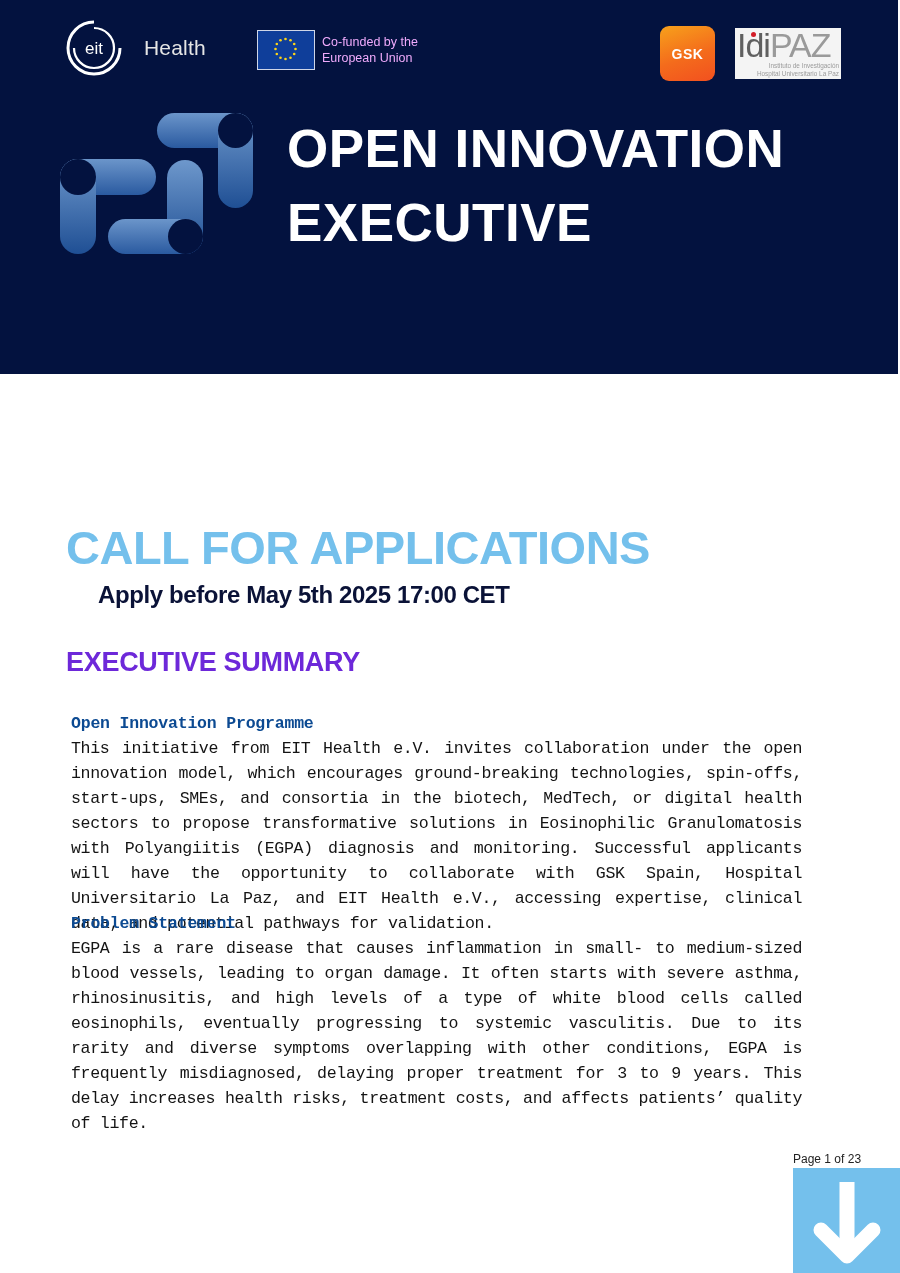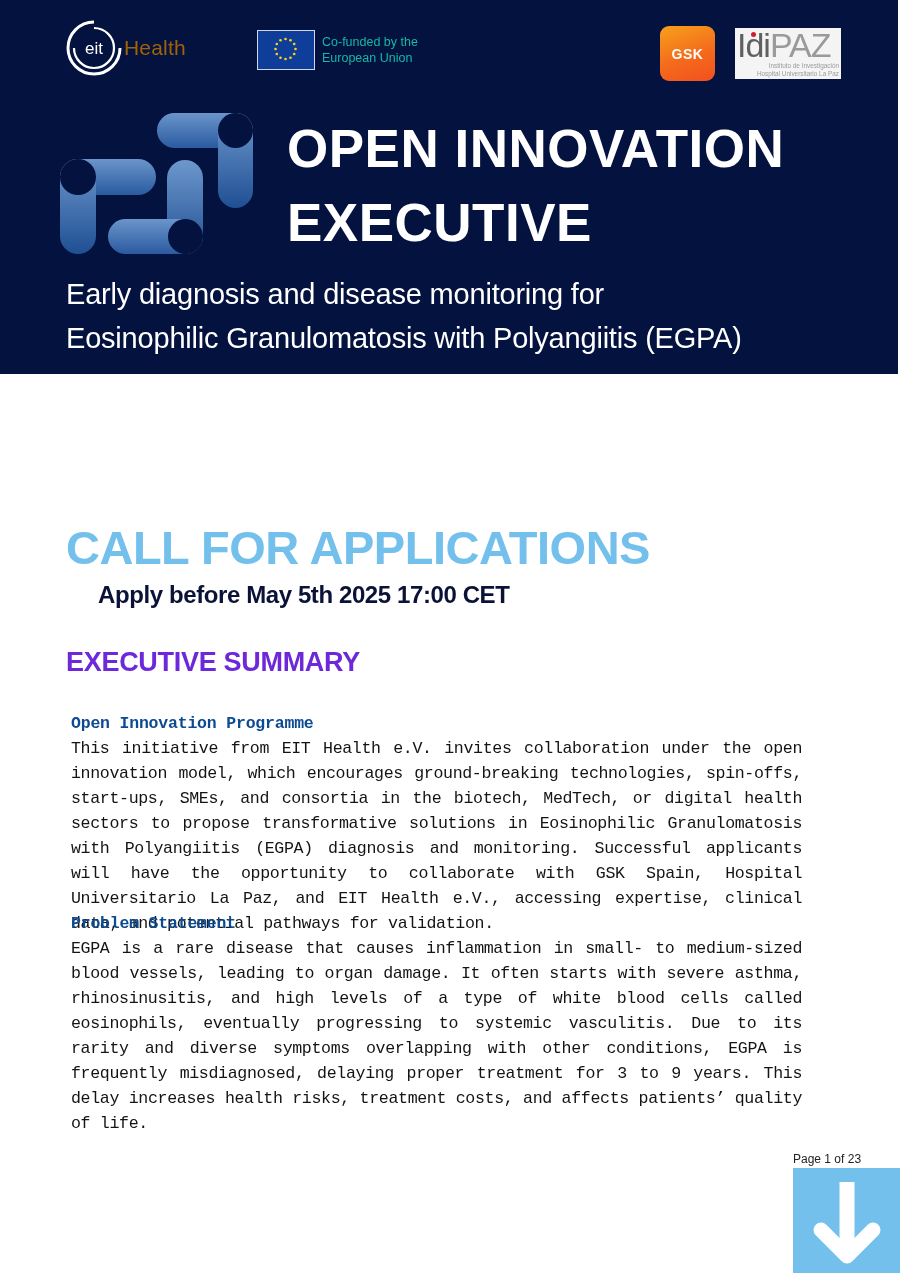--- a/index.html
+++ b/index.html
@@ -7,27 +7,27 @@
   body { position: relative; font-family: "Liberation Sans", sans-serif; color: #111; }
 
   .banner {
     position: absolute; left: 0; top: 0; width: 898px; height: 374px;
     background: #03123f;
   }
   .eit-logo { position: absolute; left: 64px; top: 18px; display: flex; align-items: center; }
   .eit-logo .ring {
     width: 60px; height: 60px; position: relative;
   }
-  .eit-logo .word { color: #a16207; font-size: 21px; margin-left: 0; letter-spacing: 0.2px; }
+  .eit-logo .word { color: #e5e5e5; font-size: 21px; margin-left: 20px; letter-spacing: 0.2px; }
 
   .eu-logo { position: absolute; left: 257px; top: 30px; display: flex; align-items: center; }
   .eu-flag {
     width: 58px; height: 40px; background: #0f3e9a; border: 1.5px solid #cfd6e8; position: relative;
   }
-  .eu-text { color: #14b8a6; font-size: 12.5px; line-height: 16px; margin-left: 7px; }
+  .eu-text { color: #f0abfc; font-size: 12.5px; line-height: 16px; margin-left: 7px; }
 
   .gsk-logo {
     position: absolute; left: 660px; top: 26px; width: 55px; height: 55px; border-radius: 9px;
     background: linear-gradient(160deg, #f7a11b 0%, #f46b1c 55%, #f2501f 100%);
     color: #fff; font-weight: bold; font-size: 14px; letter-spacing: 0.5px;
     display: flex; align-items: center; justify-content: center;
   }
   .idipaz-logo {
     position: absolute; left: 735px; top: 28px; width: 106px; height: 51px; background: #f4f4f4;
   }
@@ -154,24 +154,20 @@
       <rect x="48" y="107" width="95" height="35" rx="17.5" fill="url(#gh)"></rect>
       <circle cx="125.5" cy="124.5" r="17.5" fill="#03123f"></circle>
     </svg>
   </div>
 
   <div class="title">
     <div>OPEN INNOVATION</div>
     <div>EXECUTIVE</div>
   </div>
 
-  <div class="subtitle">
-    <div>Early diagnosis and disease monitoring for</div>
-    <div>Eosinophilic Granulomatosis with Polyangiitis (EGPA)</div>
-  </div>
 </div>
 
 <div class="cfa">CALL FOR APPLICATIONS</div>
 <div class="deadline">Apply before May 5th 2025 17:00 CET</div>
 <div class="exec">EXECUTIVE SUMMARY</div>
 
 <div class="section sec1">
   <h3>Open Innovation Programme</h3>
   <p>This initiative from EIT Health e.V. invites collaboration under the open innovation model, which encourages ground-breaking technologies, spin-offs, start-ups, SMEs, and consortia in the biotech, MedTech, or digital health sectors to propose transformative solutions in Eosinophilic Granulomatosis with Polyangiitis (EGPA) diagnosis and monitoring. Successful applicants will have the opportunity to collaborate with GSK Spain, Hospital Universitario La Paz, and EIT Health e.V., accessing expertise, clinical data, and potential pathways for validation.</p>
 </div>

